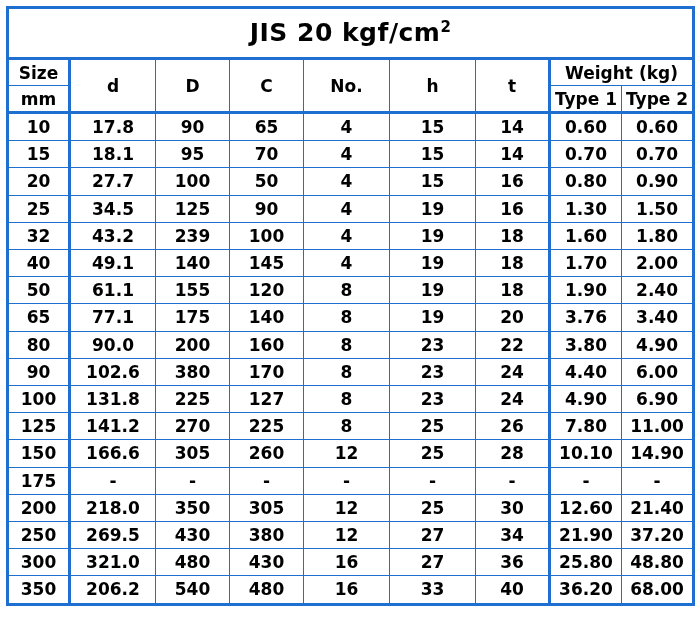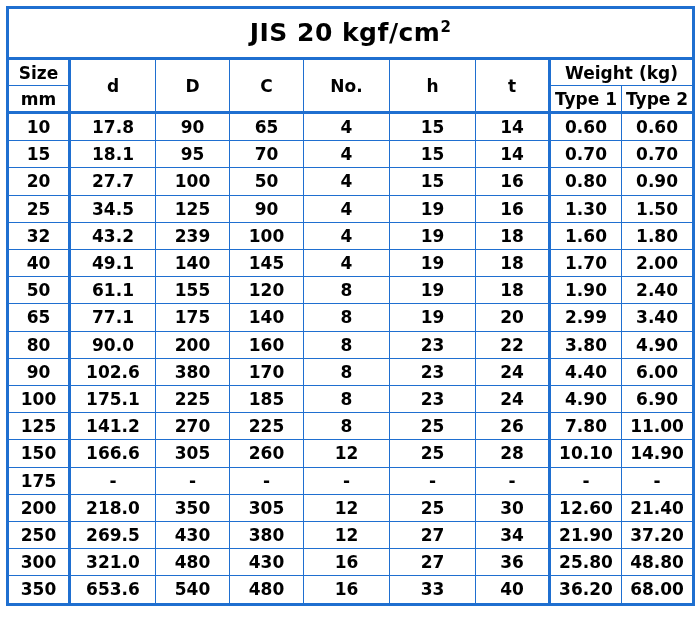--- a/index.html
+++ b/index.html
@@ -192,21 +192,21 @@
         <td>2.40</td>
       </tr>
       <tr class="data-row">
         <td>65</td>
         <td class="thick-left">77.1</td>
         <td>175</td>
         <td>140</td>
         <td>8</td>
         <td>19</td>
         <td class="thick-right">20</td>
-        <td>2.99</td>
+        <td>3.76</td>
         <td>3.40</td>
       </tr>
       <tr class="data-row">
         <td>80</td>
         <td class="thick-left">90.0</td>
         <td>200</td>
         <td>160</td>
         <td>8</td>
         <td>23</td>
         <td class="thick-right">22</td>
@@ -219,23 +219,23 @@
         <td>380</td>
         <td>170</td>
         <td>8</td>
         <td>23</td>
         <td class="thick-right">24</td>
         <td>4.40</td>
         <td>6.00</td>
       </tr>
       <tr class="data-row">
         <td>100</td>
-        <td class="thick-left">175.1</td>
+        <td class="thick-left">131.8</td>
         <td>225</td>
-        <td>185</td>
+        <td>127</td>
         <td>8</td>
         <td>23</td>
         <td class="thick-right">24</td>
         <td>4.90</td>
         <td>6.90</td>
       </tr>
       <tr class="data-row">
         <td>125</td>
         <td class="thick-left">141.2</td>
         <td>270</td>
@@ -296,21 +296,21 @@
         <td>480</td>
         <td>430</td>
         <td>16</td>
         <td>27</td>
         <td class="thick-right">36</td>
         <td>25.80</td>
         <td>48.80</td>
       </tr>
       <tr class="data-row">
         <td>350</td>
-        <td class="thick-left">653.6</td>
+        <td class="thick-left">206.2</td>
         <td>540</td>
         <td>480</td>
         <td>16</td>
         <td>33</td>
         <td class="thick-right">40</td>
         <td>36.20</td>
         <td>68.00</td>
       </tr>
     </tbody>
   </table>

